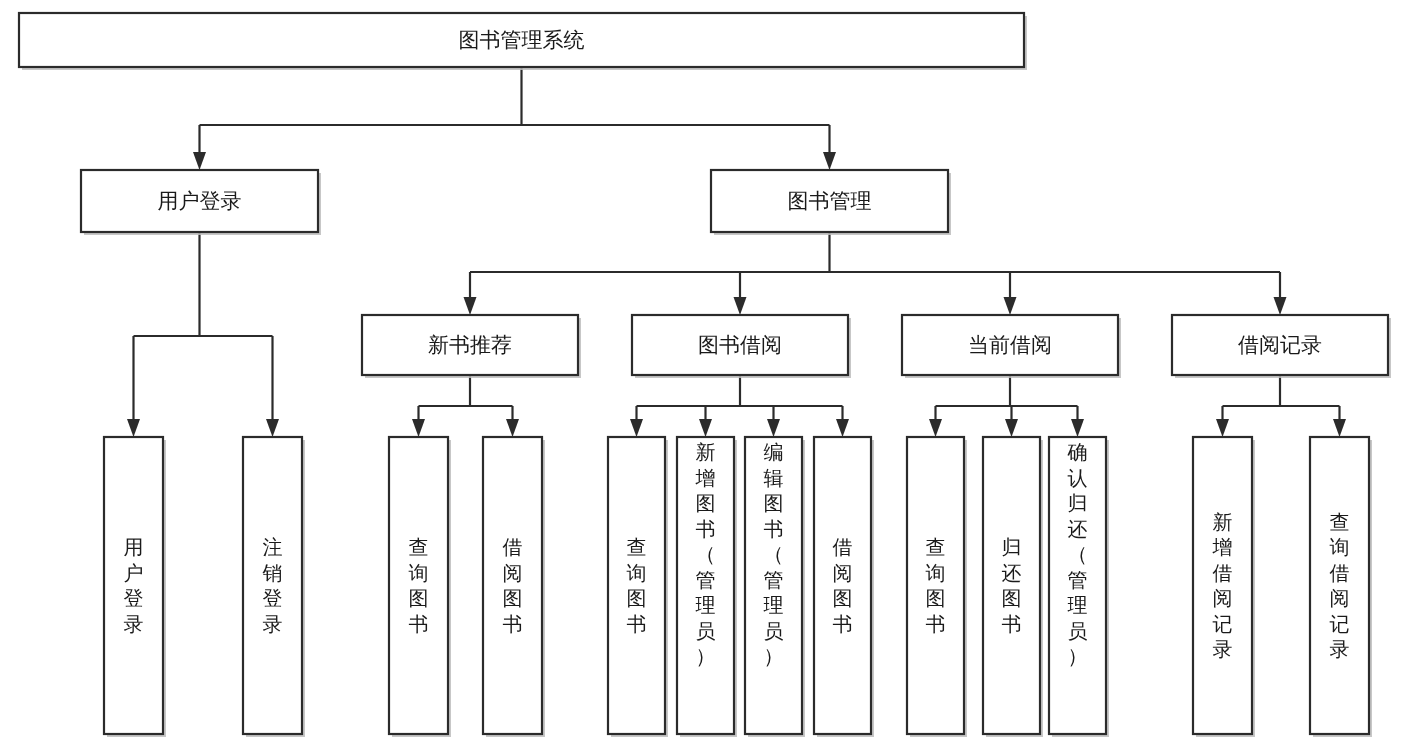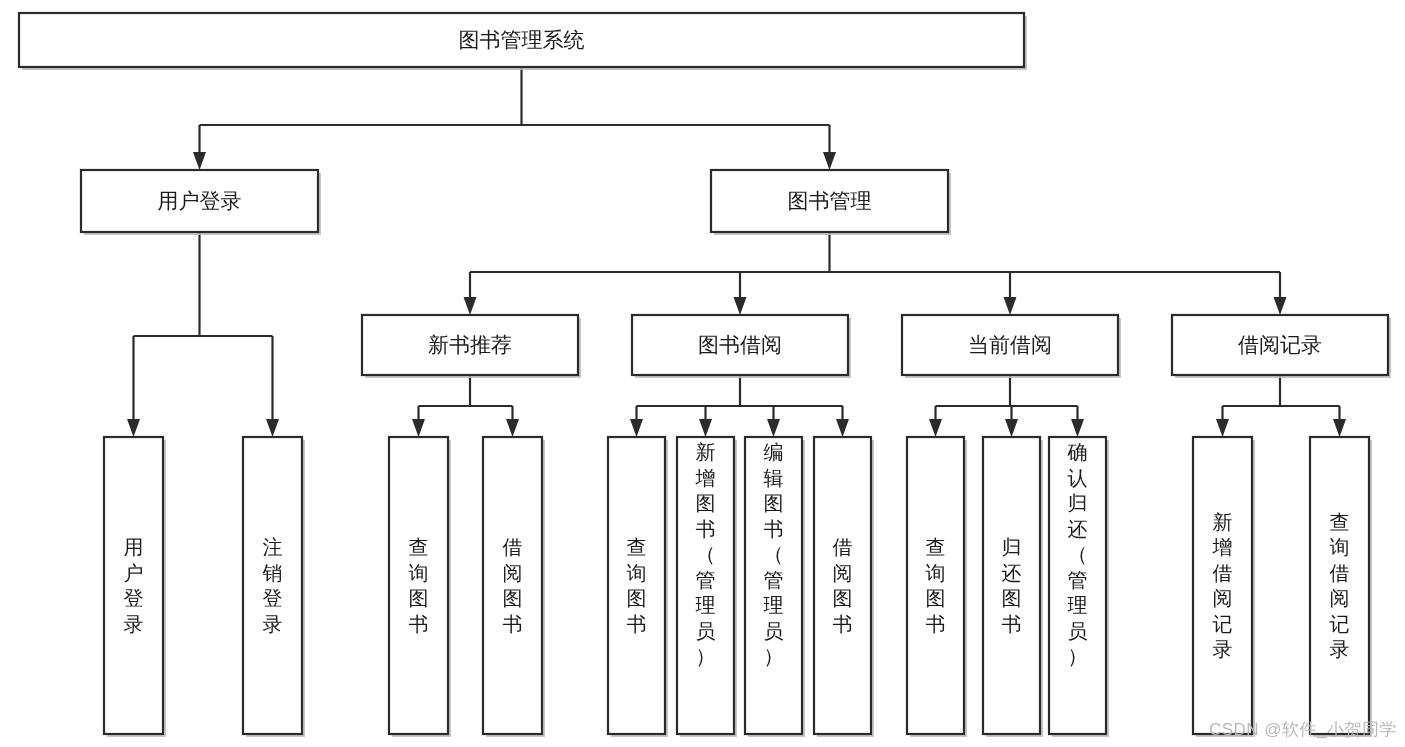--- a/index.html
+++ b/index.html
@@ -288,14 +288,13 @@
           <rect x="1310" y="437" width="59" height="297" class="node-box"></rect>
           <text x="1339.5" y="528.89" class="node-label-v">查</text>
           <text x="1339.5" y="554.39" class="node-label-v">询</text>
           <text x="1339.5" y="579.89" class="node-label-v">借</text>
           <text x="1339.5" y="605.39" class="node-label-v">阅</text>
           <text x="1339.5" y="630.89" class="node-label-v">记</text>
           <text x="1339.5" y="656.39" class="node-label-v">录</text>
         </g>
       </g>
   </svg>
-  <div class="watermark-text">CSDN @软件_小贺同学</div>
 </div>
 
 </body></html>

